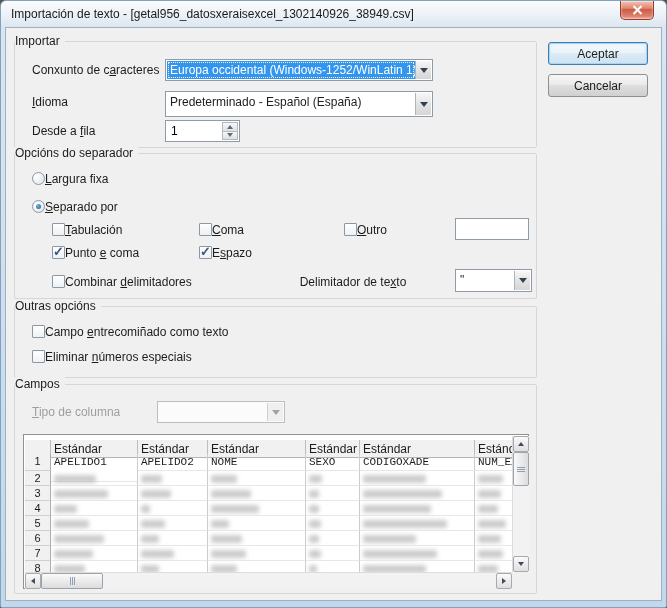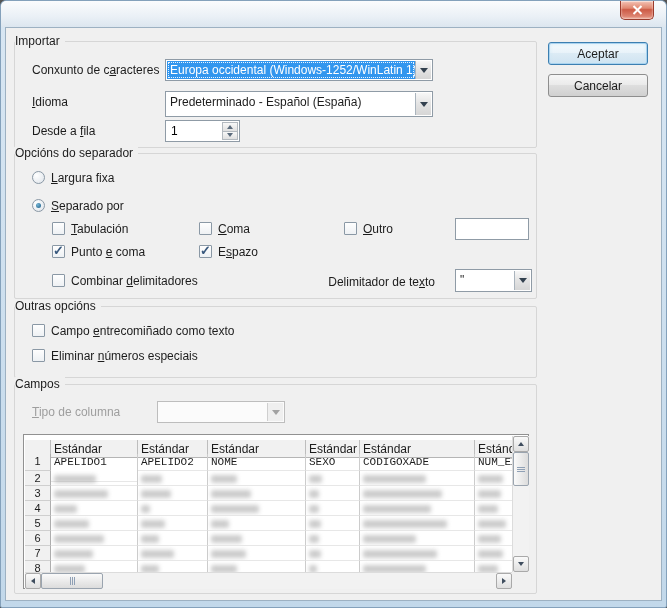--- a/index.html
+++ b/index.html
@@ -41,21 +41,21 @@
   .tfield input,.spin input{position:absolute;inset:1px;border:none;outline:none;width:calc(100% - 2px);
     font-family:"Liberation Sans",sans-serif;font-size:12px;padding:0 0 0 4px;background:transparent;}
   .spin input{right:17px;width:calc(100% - 19px);}
   .spin-btns{position:absolute;top:1px;right:1px;bottom:1px;width:16px;display:flex;flex-direction:column;}
   .spin-up,.spin-dn{flex:1;background:linear-gradient(#f8f8f8,#e0e0e0);border:1px solid #b3b9bf;
     display:flex;align-items:center;justify-content:center;}
   .spin-dn{border-top:none;}
   .mini-up{width:0;height:0;border-left:3px solid transparent;border-right:3px solid transparent;border-bottom:4px solid #5b6b7c;}
   .mini-dn{width:0;height:0;border-left:3px solid transparent;border-right:3px solid transparent;border-top:4px solid #5b6b7c;}
   
-  .opt-row{position:absolute;display:flex;align-items:flex-start;gap:6px;height:15px;cursor:default;}
+  .opt-row{position:absolute;display:flex;align-items:center;height:15px;cursor:default;}
   .cb{position:relative;width:13px;height:13px;border:1px solid #8a98a5;border-radius:1px;
     background:linear-gradient(#fefefe,#eef1f4);flex:none;}
   .cb.checked::after{content:"✓";position:absolute;left:0px;top:-3px;font-size:13px;font-weight:bold;color:#39597e;}
   .radio{position:relative;width:13px;height:13px;border:1px solid #8a98a5;border-radius:50%;
     background:radial-gradient(circle at 32% 32%,#ffffff,#dde3e9);flex:none;}
   .radio.selected::after{content:"";position:absolute;left:3px;top:3px;width:5px;height:5px;border-radius:50%;
     background:radial-gradient(circle at 35% 35%,#74b6d6,#1d5b83);}
   
   .btn{position:absolute;width:100px;height:23px;border:1px solid #8e8e8e;border-radius:3px;
     background:linear-gradient(#f6f6f6,#ebebeb 45%,#dedede 50%,#d0d0d0);
@@ -87,20 +87,21 @@
   .t-dn{width:0;height:0;border-left:3px solid transparent;border-right:3px solid transparent;border-top:4px solid #3f4d5e;}
   .t-lf{width:0;height:0;border-top:3px solid transparent;border-bottom:3px solid transparent;border-right:4px solid #3f4d5e;}
   .t-rt{width:0;height:0;border-top:3px solid transparent;border-bottom:3px solid transparent;border-left:4px solid #3f4d5e;}
   .corner{position:absolute;background:#f0f0f0;}
 </style>
 </head>
 <body>
 
 <div class="dialog">
   <div class="titlebar">
+    <span class="title-text">Importación de texto - [getal956_datosxeraisexcel_1302140926_38949.csv]</span>
     <div class="close-btn">
       <svg width="11" height="10" viewBox="0 0 11 10">
         <path d="M1.5 1 L9.5 9 M9.5 1 L1.5 9" stroke="#ffffff" stroke-width="2" fill="none"></path>
       </svg>
     </div>
   </div>
 
   <div class="client">
 
     <div class="group" style="left:8px;top:13px;width:523px;height:107px;">
@@ -174,21 +175,21 @@
       </div>
       <div class="opt-row" style="left:184px;top:91px;">
         <span class="cb checked"></span>
         <span>E<u>s</u>pazo</span>
       </div>
 
       <div class="opt-row" style="left:37px;top:120px;">
         <span class="cb"></span>
         <span>Combinar <u>d</u>elimitadores</span>
       </div>
-      <span class="flabel" style="left:280px;top:121px;width:140px;text-align:right;">Delimitador de te<u>x</u>to</span>
+      <span class="flabel" style="left:268px;top:121px;width:140px;text-align:center;">Delimitador de te<u>x</u>to</span>
       <div class="combo" style="left:440px;top:115px;width:77px;height:23px;">
         <span class="combo-text">"</span>
         <span class="combo-btn">
             <span class="tri-dn"></span>
           </span>
       </div>
     </div>
 
     <div class="group" style="left:8px;top:278px;width:523px;height:72px;">
       <span class="group-label">Outras opcións</span>

